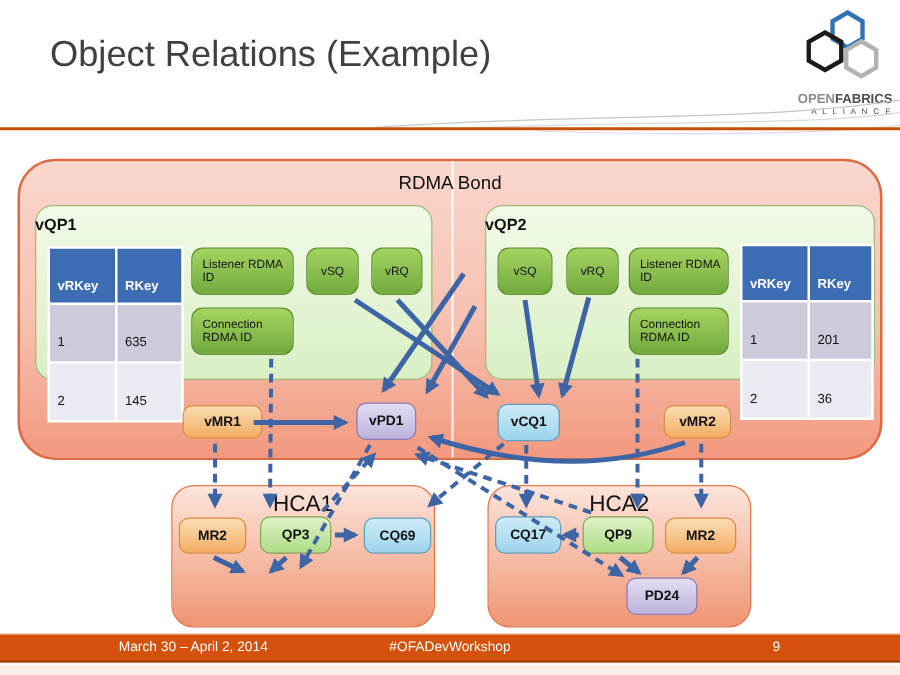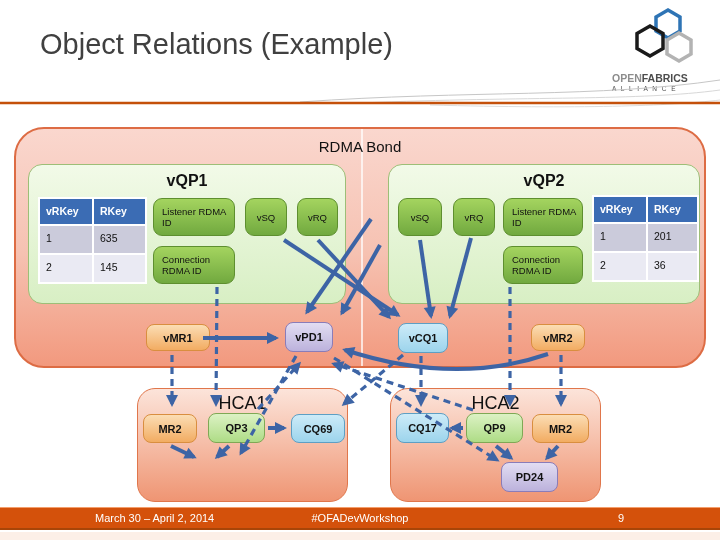--- a/index.html
+++ b/index.html
@@ -4,44 +4,44 @@
 <style>
   html,body{margin:0;padding:0;background:#fff;}
   #slide{position:relative;width:720px;height:540px;background:#fff;overflow:hidden;
          font-family:"Liberation Sans",sans-serif;}
   .abs{position:absolute;box-sizing:border-box;}
 
   
   #page-title{left:40px;top:28px;font-size:29px;color:#404040;letter-spacing:0;}
 
   
-  #logo{right:16px;top:6px;width:92px;text-align:left;}
+  #logo{right:6px;top:6px;width:92px;text-align:right;}
   #logo .brand{font-size:10.5px;line-height:11px;margin-top:1px;}
   #logo .brand .lt{color:#8C8C8C;font-weight:bold;}
   #logo .brand .bd{color:#4D4D4D;font-weight:bold;}
   #logo .alliance{font-size:6.5px;letter-spacing:1.5px;color:#4D4D4D;margin-top:1px;}
 
   
   #bond{left:14px;top:127px;width:692px;height:241px;border:2px solid #DD6C44;border-radius:30px;
         background:linear-gradient(#FAD7CE,#F6C2B2 52%,#F2997E);}
   #bond-label{left:0;top:138px;width:720px;text-align:center;font-size:15px;color:#111;}
   .vqp{border:1.5px solid #9DBE77;border-radius:14px;
        background:linear-gradient(#F2FAE8,#D8EFC4);}
   #vqp1{left:28px;top:164px;width:318px;height:140px;}
   #vqp2{left:388px;top:164px;width:312px;height:140px;}
-  .vqp-label{left:0;top:172px;width:100%;text-align:center;font-size:16px;font-weight:bold;color:#111;}
+  .vqp-label{left:0;top:172px;width:100%;text-align:left;font-size:13px;font-weight:bold;color:#111;}
   #vqp1-label{left:28px;width:318px;}
   #vqp2-label{left:388px;width:312px;}
   #seam{left:361px;top:129px;width:2px;height:237px;background:rgba(255,255,255,.7);}
 
   
   .vtable{display:grid;grid-gap:2px;background:#fff;padding:2px;}
   #table1{left:38px;top:197px;grid-template-columns:52px 51px;}
   #table2{left:592px;top:195px;grid-template-columns:52px 49px;}
-  .tc{font-size:10.5px;color:#111;padding:6px 0 0 6px;height:21px;}
+  .tc{font-size:10.5px;color:#111;padding:24px 0 0 6px;height:21px;}
   .tc.hd{background:#3B6CB4;color:#fff;font-weight:bold;height:19px;}
   .tc.r1{background:#CBCBDB;}
   .tc.r2{background:#EAEAF3;}
 
   
   .gbox{border:1.5px solid #5E8F2F;border-radius:9px;color:#111;font-size:9.5px;line-height:11px;
         background:linear-gradient(#A4D45F,#71A93F);display:flex;align-items:center;}
   .gbox .pad{padding-left:8px;}
   .gbox.ctr{justify-content:center;}
   #listener1{left:153px;top:198px;width:82px;height:38px;}

